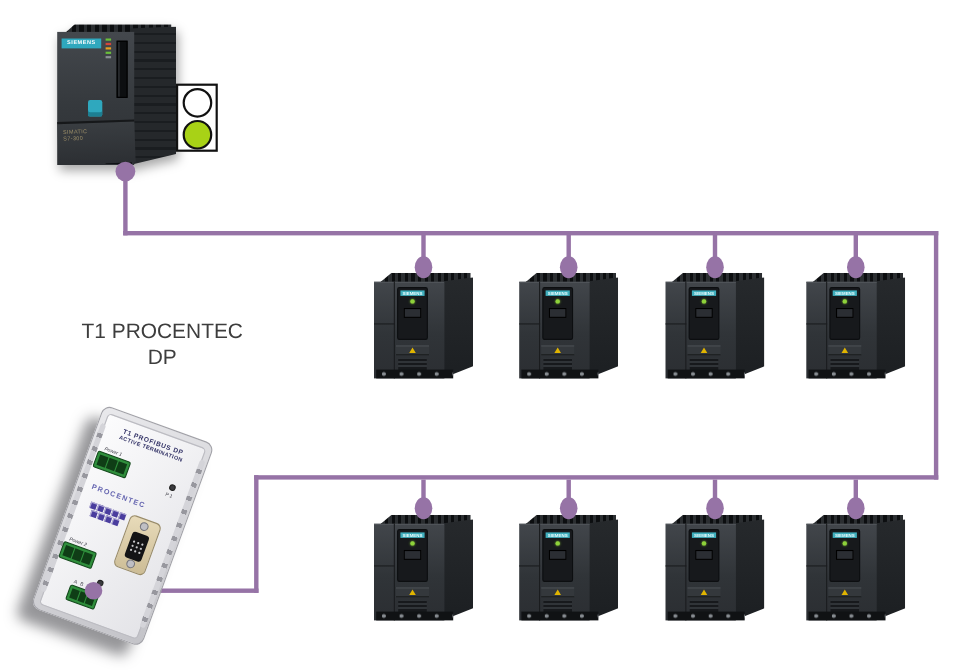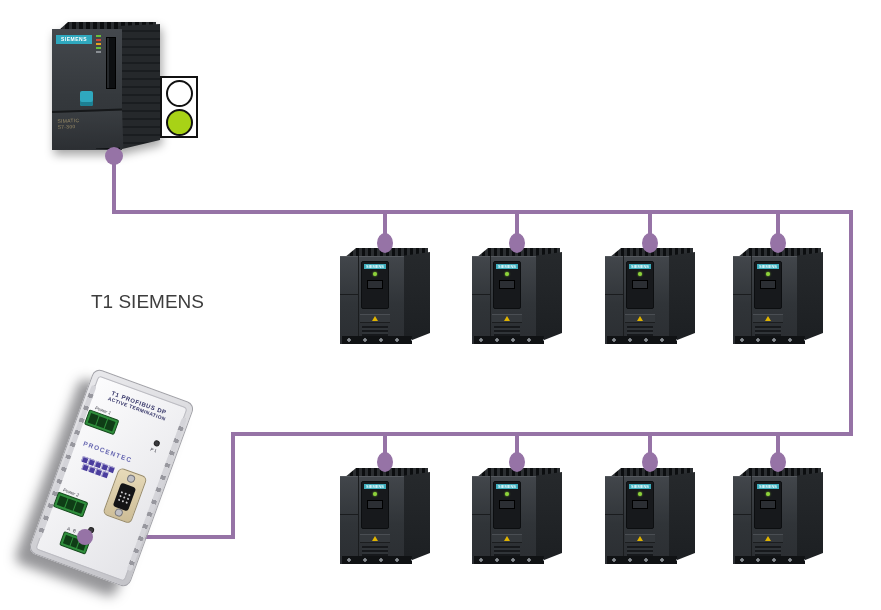--- a/index.html
+++ b/index.html
@@ -123,21 +123,22 @@
     </div>
   </div>
   <div class="node" style="left:105px;top:147px;width:18px;height:18px;"></div>
 
   <div class="status">
     <i class="light-off"></i>
     <i class="light-on"></i>
   </div>
 
   <div class="annotation">
-    <div>T1 SIEMENS</div>
+    <div>T1 PROCENTEC</div>
+    <div>DP</div>
   </div>
 
   <div class="term-plate"></div>
   <div class="term-body">
     <div class="term-fin fin-l"></div>
     <div class="term-fin fin-r"></div>
     <div class="term-title">
       <div class="t1">T1 PROFIBUS DP</div>
       <div class="t2">ACTIVE TERMINATION</div>
     </div>

